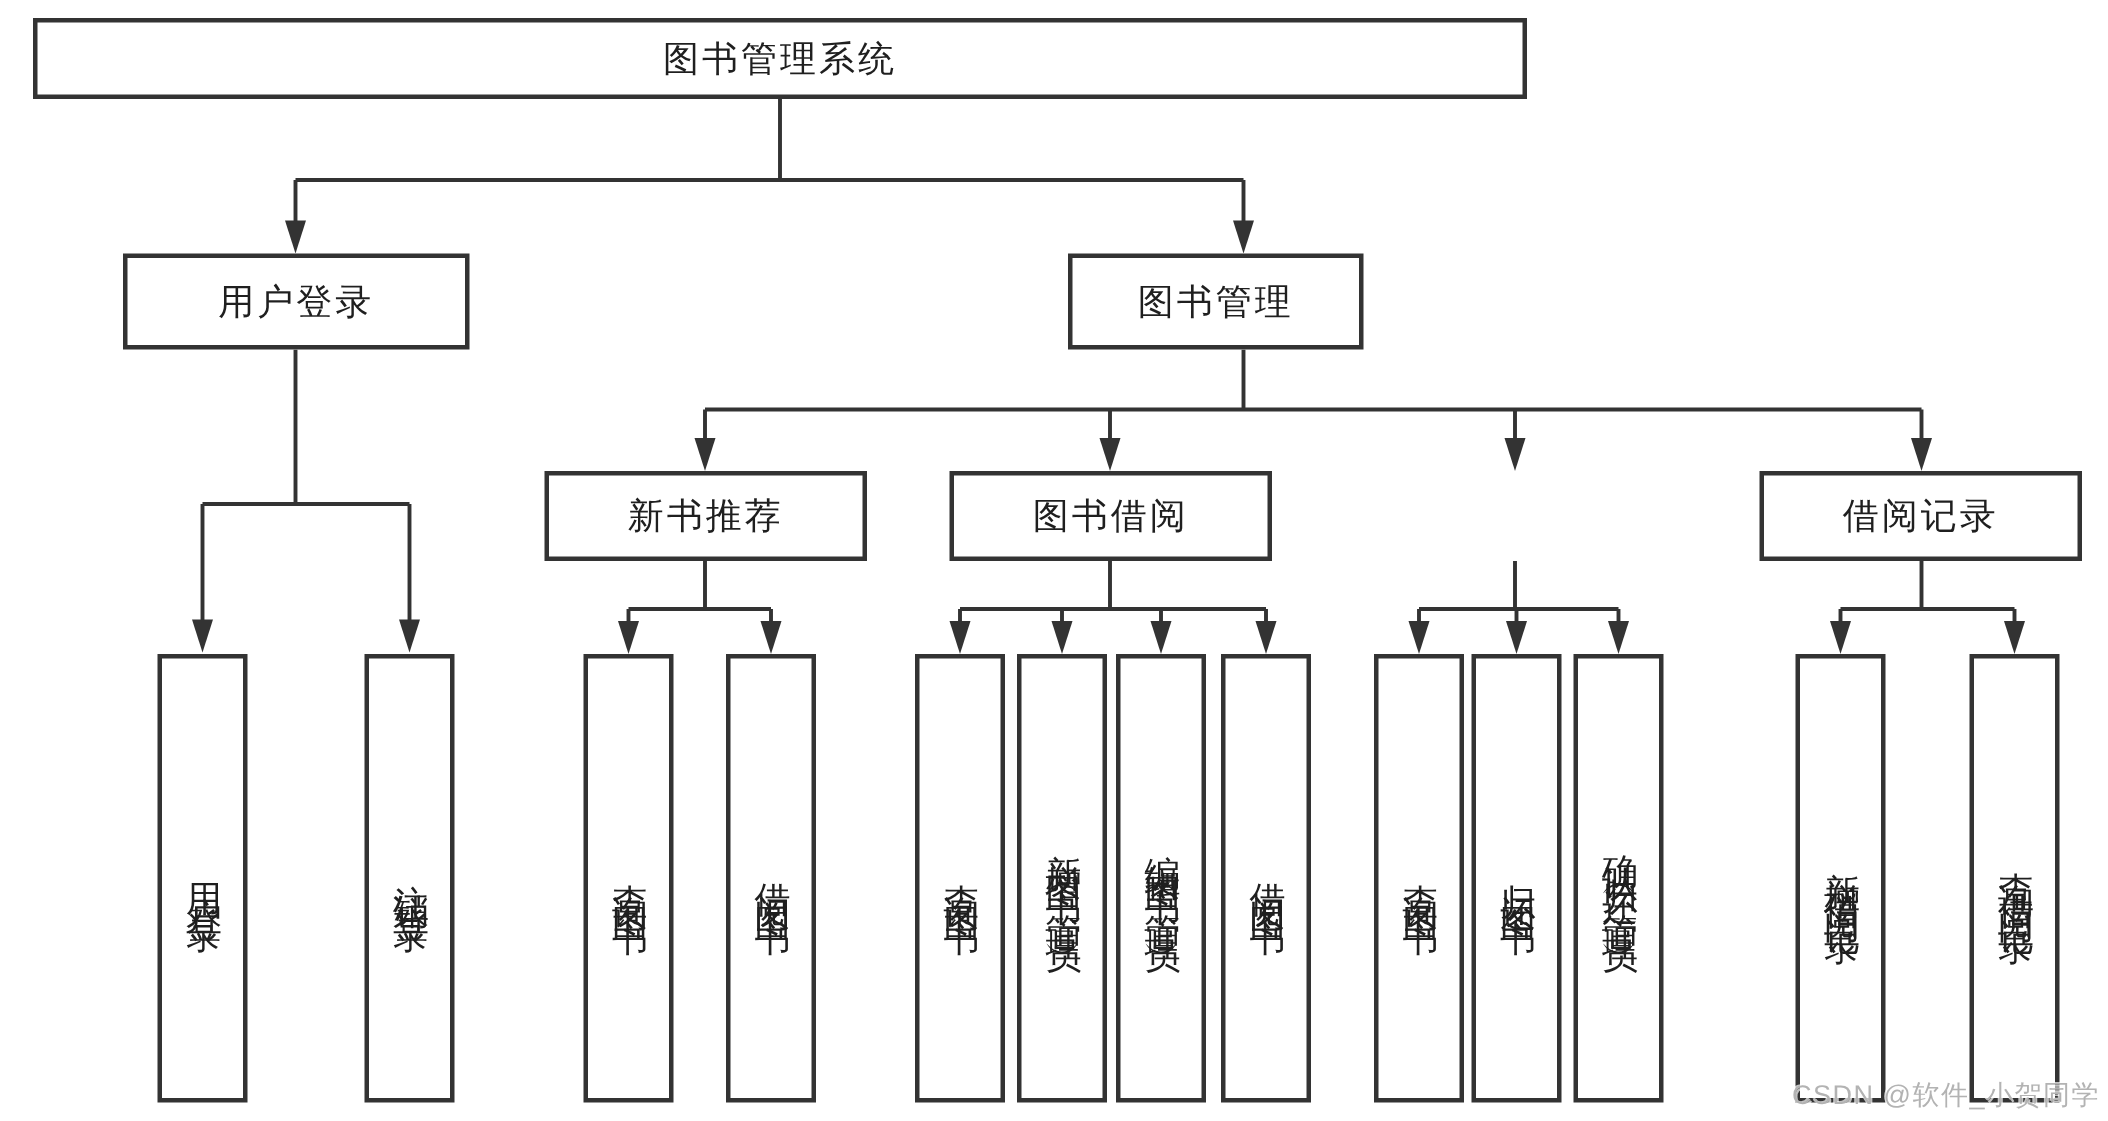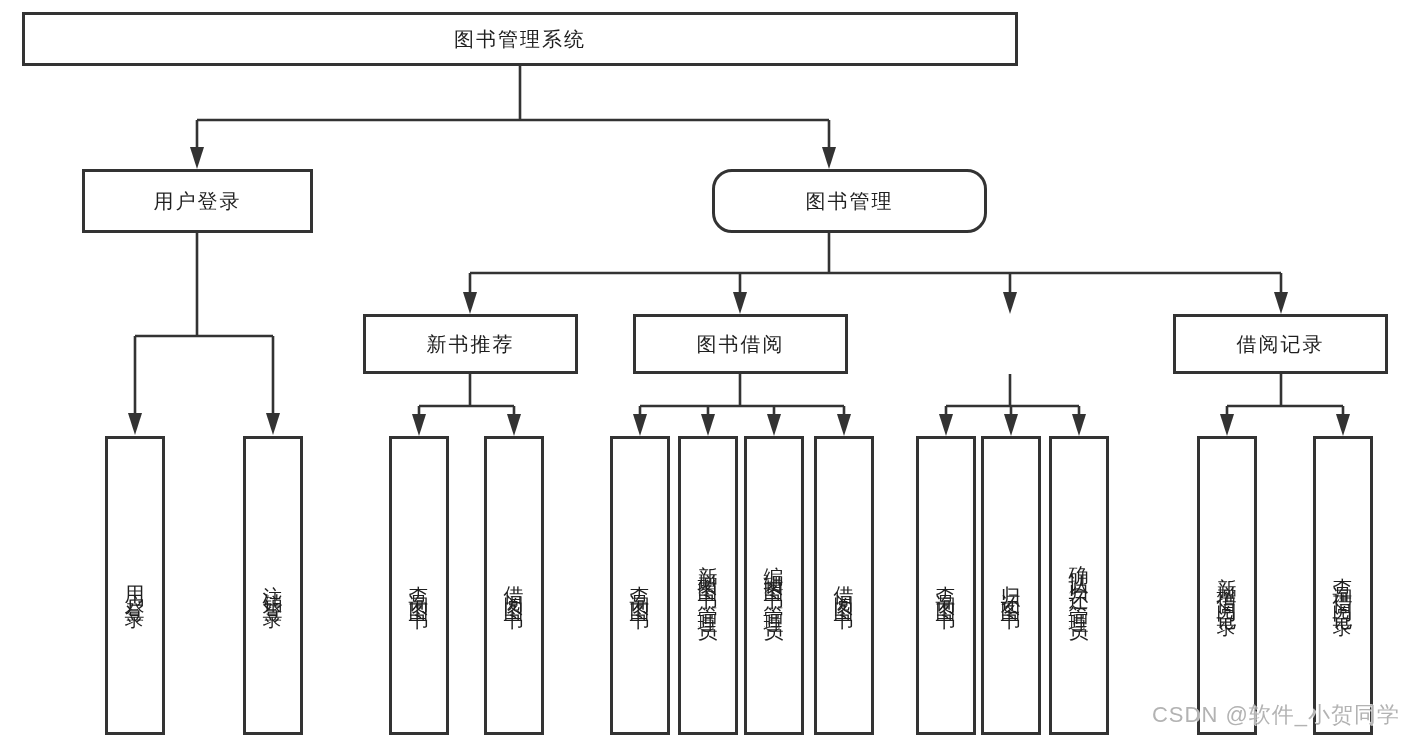--- a/index.html
+++ b/index.html
@@ -19,41 +19,41 @@
   svg.connectors{position:absolute;left:0;top:0;width:1405px;height:747px;}
   svg.connectors path{stroke:var(--border);stroke-width:2.6;fill:none;}
   svg.connectors polygon{fill:var(--border);stroke:none;}
   .node{
     position:absolute;
     box-sizing:border-box;
     border:3px solid var(--border);
     background:var(--bg);
     display:flex;align-items:center;justify-content:center;
     color:var(--ink);
-    font-size:20px;
+    font-size:24px;
     letter-spacing:2px;
     z-index:2;
   }
   .node.root{left:22px;top:12px;width:996px;height:54px;}
   .node.lvl2{top:169px;height:64px;}
   .node.lvl2.a{left:82px;width:231px;}
-  .node.lvl2.b{left:712px;width:275px;border-radius:20px;}
+  .node.lvl2.b{left:712px;width:197px;}
   .node.lvl3{top:314px;height:60px;width:215px;}
   .node.leaf{top:436px;height:299px;width:60px;}
   .vtext{
     writing-mode:vertical-rl;
     text-orientation:mixed;
     letter-spacing:8px;
     line-height:1;
     white-space:nowrap;
   }
   .watermark{
     position:absolute;
-    right:5px;bottom:17px;
-    font-size:22px;
+    right:5px;bottom:5px;
+    font-size:18px;
     color:var(--watermark);
     letter-spacing:1px;
     z-index:5;
     text-shadow:1px 1px 0 rgba(255,255,255,.7), -1px -1px 0 rgba(255,255,255,.7);
   }
 </style>
 </head>
 <body>
 
 <div class="stage">

